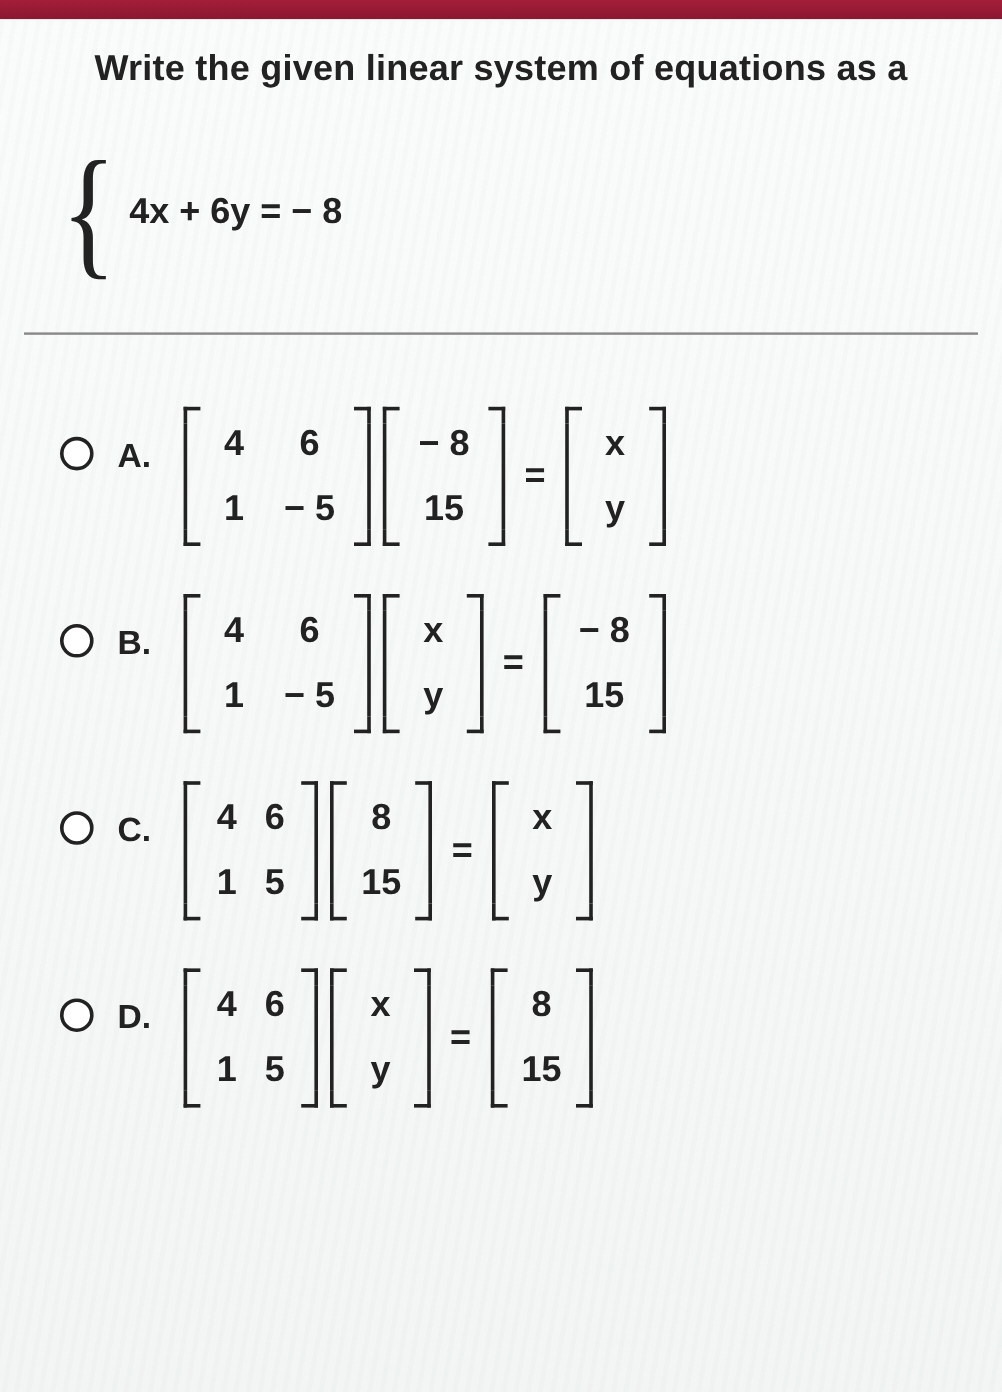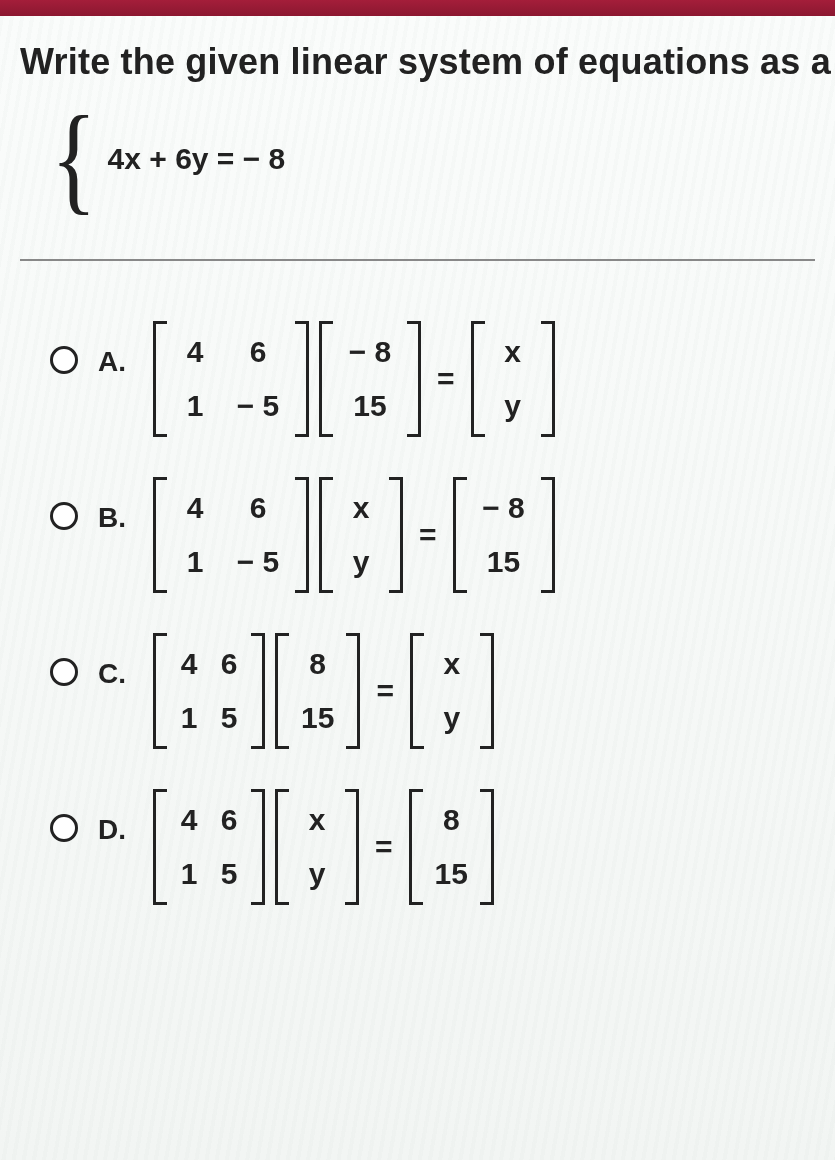--- a/index.html
+++ b/index.html
@@ -24,24 +24,24 @@
           100deg,
           rgba(200,210,205,0.08) 0px,
           rgba(200,210,205,0.08) 4px,
           rgba(255,255,255,0) 4px,
           rgba(255,255,255,0) 10px
         ),
         linear-gradient(to bottom, #fafcfb 0%, #f2f5f3 100%);
       min-height: 1144px;
     }
     .question-text {
-      font-size: 36px;
+      font-size: 30px;
       font-weight: bold;
       color: #222;
-      margin-bottom: 16px;
+      margin-bottom: 42px;
       white-space: nowrap;
       letter-spacing: 0.2px;
       text-align: center;
     }
     .system-eqs {
       display: flex;
       align-items: center;
       margin-left: 25px;
       margin-bottom: 40px;
     }

